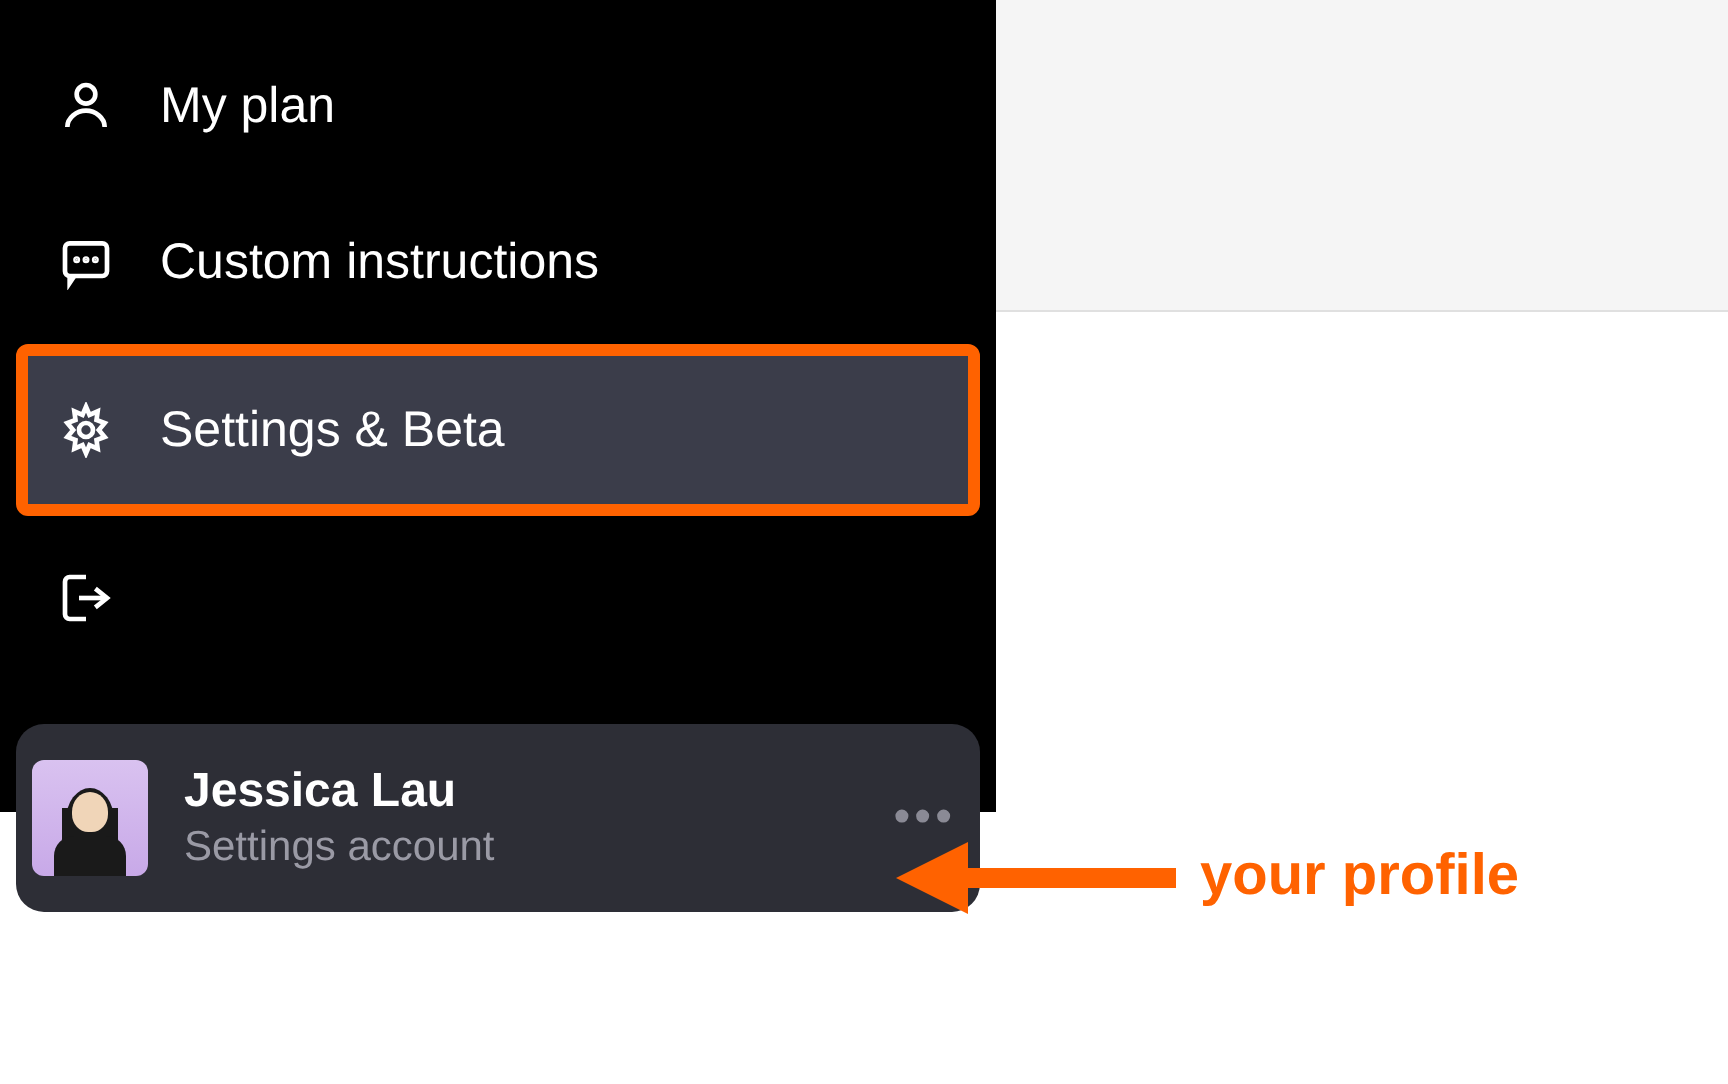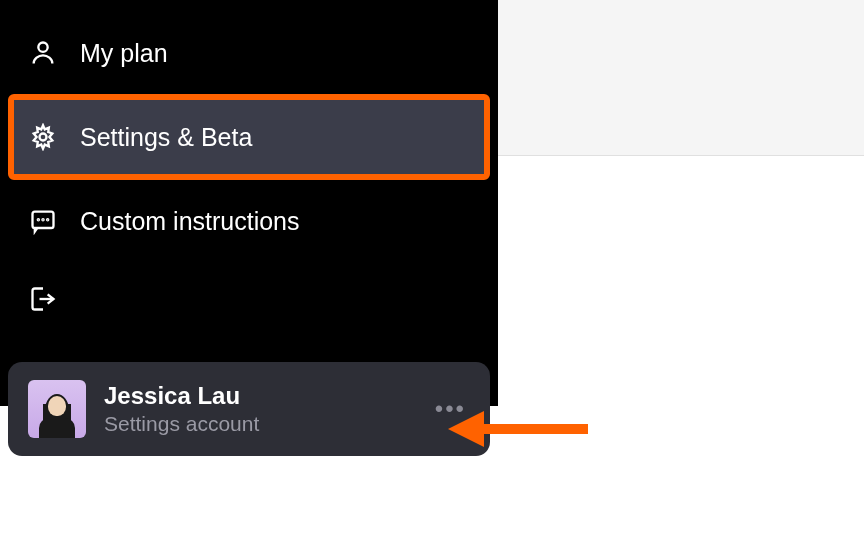--- a/index.html
+++ b/index.html
@@ -59,21 +59,21 @@
     .menu-label {
       color: #fff;
       font-size: 25px;
       font-weight: 400;
     }
     
     .profile-card {
       margin-top: 18px;
       background: #2d2e36;
       border-radius: 14px;
-      padding: 18px 20px;
+      padding: 18px 8px;
       display: flex;
       align-items: center;
       gap: 18px;
     }
     
     .avatar {
       width: 58px;
       height: 58px;
       border-radius: 6px;
       background: linear-gradient(180deg, #d9c2f0 0%, #c8a9e8 100%);
@@ -227,45 +227,45 @@
   <div class="menu-list">
 
     <div class="menu-item">
       <span class="menu-icon">
         <svg viewBox="0 0 24 24">
             <circle cx="12" cy="7" r="4"></circle>
             <path d="M4 21c0-4 4-7 8-7s8 3 8 7"></path>
           </svg>
       </span>
       <span class="menu-label">My plan</span>
-    </div>
-
-    <div class="menu-item highlighted">
-      <span class="menu-icon">
-        <svg viewBox="0 0 24 24">
-            <circle cx="12" cy="12" r="3"></circle>
-            <path d="M12 2l1.5 3.5L17 4l-.5 3.7 3.5 1.3-2.5 3 2.5 3-3.5 1.3.5 3.7-3.5-1.5L12 22l-1.5-3.5L7 20l.5-3.7L4 15l2.5-3L4 9l3.5-1.3L7 4l3.5 1.5z"></path>
-          </svg>
-      </span>
-      <span class="menu-label">Settings &amp; Beta</span>
     </div>
 
     <div class="menu-item">
       <span class="menu-icon">
         <svg viewBox="0 0 24 24">
             <rect x="3" y="4" width="18" height="14" rx="2"></rect>
             <path d="M7 18l-2 3v-3"></path>
             <circle cx="8" cy="11" r="0.5" fill="#fff"></circle>
             <circle cx="12" cy="11" r="0.5" fill="#fff"></circle>
             <circle cx="16" cy="11" r="0.5" fill="#fff"></circle>
           </svg>
       </span>
       <span class="menu-label">Custom instructions</span>
     </div>
 
+    <div class="menu-item highlighted">
+      <span class="menu-icon">
+        <svg viewBox="0 0 24 24">
+            <circle cx="12" cy="12" r="3"></circle>
+            <path d="M12 2l1.5 3.5L17 4l-.5 3.7 3.5 1.3-2.5 3 2.5 3-3.5 1.3.5 3.7-3.5-1.5L12 22l-1.5-3.5L7 20l.5-3.7L4 15l2.5-3L4 9l3.5-1.3L7 4l3.5 1.5z"></path>
+          </svg>
+      </span>
+      <span class="menu-label">Settings &amp; Beta</span>
+    </div>
+
     <div class="menu-item">
       <span class="menu-icon">
         <svg viewBox="0 0 24 24">
             <path d="M12 3H5a2 2 0 0 0-2 2v14a2 2 0 0 0 2 2h7"></path>
             <path d="M16 8l5 4-5 4"></path>
             <path d="M21 12H9"></path>
           </svg>
       </span>
     </div>
 
@@ -289,13 +289,14 @@
 
 <div class="right-area">
   <div class="top-strip"></div>
 </div>
 
 <div class="annotation">
   <div class="arrow">
     <div class="arrow-head"></div>
     <div class="arrow-line"></div>
   </div>
+  <div class="annotation-text">your profile</div>
 </div>
 
 </body></html>

